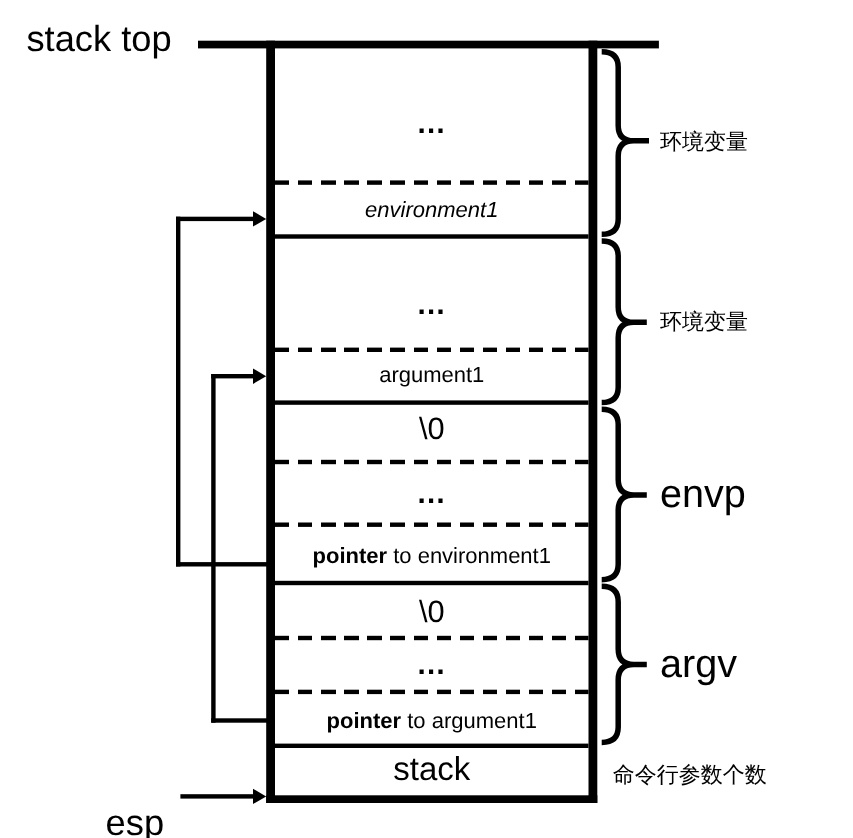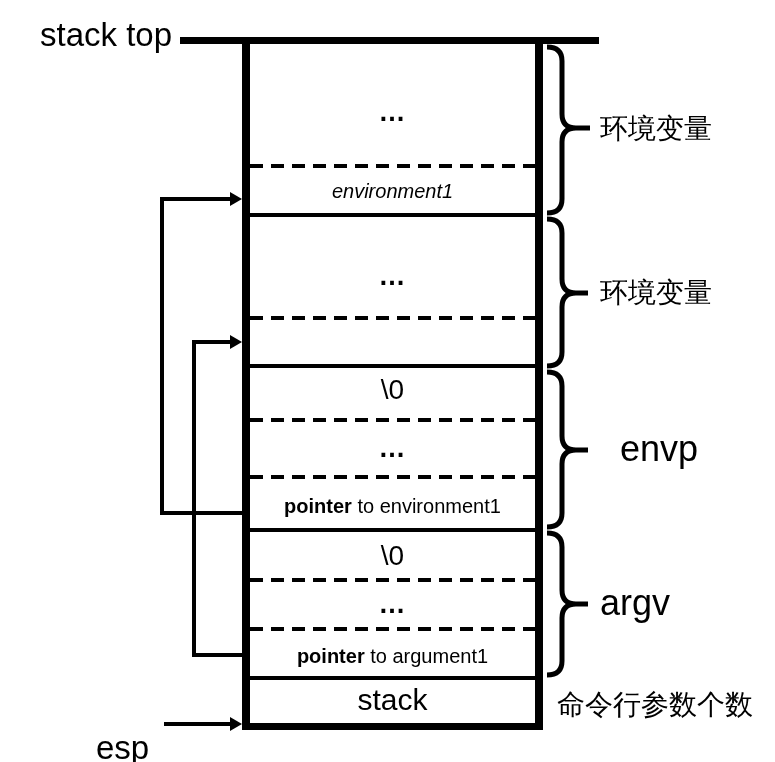--- a/index.html
+++ b/index.html
@@ -15,34 +15,34 @@
         background:repeating-linear-gradient(90deg,#000 0 13px,transparent 13px 21px);}
   
   .row{position:absolute;left:250px;width:285px;text-align:center;white-space:nowrap;}
   .ell{font-size:27px;font-weight:900;letter-spacing:1px;line-height:30px;}
   .cell{font-size:20px;line-height:26px;}
   .null{font-size:28px;line-height:30px;}
   .argc{font-size:30px;line-height:34px;}
   .b{font-weight:bold;}
   
   .side{position:absolute;white-space:nowrap;}
-  .cn{font-size:28px;line-height:34px;}
+  .cn{font-size:20px;line-height:34px;}
   .latin{font-size:36px;line-height:40px;}
   .biglbl{font-size:33px;line-height:40px;}
   
   .ah{position:absolute;width:0;height:0;border-top:7px solid transparent;
       border-bottom:7px solid transparent;border-left:12px solid #000;}
   svg{position:absolute;}
 </style>
 </head>
 <body>
 
 <div class="canvas">
 
-  <div class="abs side biglbl" style="left:24px;top:15px;margin-left:16px;">stack top</div>
+  <div class="abs side biglbl" style="left:24px;top:15px;">stack top</div>
 
   <div class="thick" style="left:180px;top:37px;width:419px;height:7px;"></div>
 
   <div class="thick" style="left:242px;top:37px;width:8px;height:693px;"></div>
   <div class="thick" style="left:535px;top:37px;width:8px;height:693px;"></div>
   <div class="thick" style="left:242px;top:723px;width:301px;height:7px;"></div>
 
   <div class="thin" style="left:250px;top:213px;width:285px;height:4px;"></div>
   <div class="thin" style="left:250px;top:364px;width:285px;height:4px;"></div>
   <div class="thin" style="left:250px;top:528px;width:285px;height:4px;"></div>
@@ -52,20 +52,21 @@
   <div class="dash" style="left:250px;top:316px;width:285px;"></div>
   <div class="dash" style="left:250px;top:418px;width:285px;"></div>
   <div class="dash" style="left:250px;top:475px;width:285px;"></div>
   <div class="dash" style="left:250px;top:578px;width:285px;"></div>
   <div class="dash" style="left:250px;top:627px;width:285px;"></div>
 
   <div class="row ell" style="top:97px;">…</div>
   <div class="row cell" style="top:178px;font-style:italic;">environment1</div>
 
   <div class="row ell" style="top:261px;">…</div>
+  <div class="row cell" style="top:328px;">argument1</div>
 
   <div class="row null" style="top:375px;">\0</div>
   <div class="row ell" style="top:433px;">…</div>
   <div class="row cell" style="top:493px;"><span class="b">pointer</span><span> to environment1</span></div>
 
   <div class="row null" style="top:541px;">\0</div>
   <div class="row ell" style="top:589px;">…</div>
   <div class="row cell" style="top:643px;"><span class="b">pointer</span><span> to argument1</span></div>
 
   <div class="row argc" style="top:683px;">stack</div>
@@ -88,17 +89,17 @@
     <g fill="none" stroke="#000" stroke-width="5" stroke-linejoin="round">
       <path d="M7,47 Q22,47 22,61 L22,114 Q22,128 36,128 L50,128 M36,128 Q22,128 22,142 L22,199 Q22,213 7,213"></path>
       <path d="M7,219 Q22,219 22,233 L22,279 Q22,293 36,293 L48,293 M36,293 Q22,293 22,307 L22,352 Q22,366 7,366"></path>
       <path d="M7,372 Q22,372 22,386 L22,436 Q22,450 36,450 L48,450 M36,450 Q22,450 22,464 L22,513 Q22,527 7,527"></path>
       <path d="M7,533 Q22,533 22,547 L22,590 Q22,604 36,604 L48,604 M36,604 Q22,604 22,618 L22,661 Q22,675 7,675"></path>
     </g>
   </svg>
 
   <div class="side cn" style="left:600px;top:112px;">环境变量</div>
   <div class="side cn" style="left:600px;top:276px;">环境变量</div>
-  <div class="side latin" style="left:620px;top:429px;">envp</div>
+  <div class="side latin" style="left:600px;top:429px;">envp</div>
   <div class="side latin" style="left:600px;top:583px;">argv</div>
   <div class="side cn" style="left:557px;top:688px;">命令行参数个数</div>
 
 </div>
 
 </body></html>

